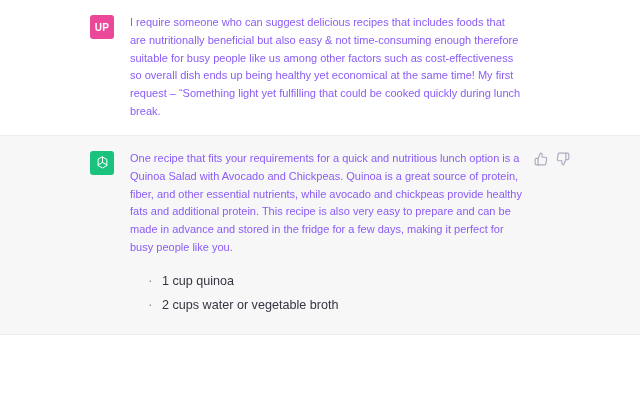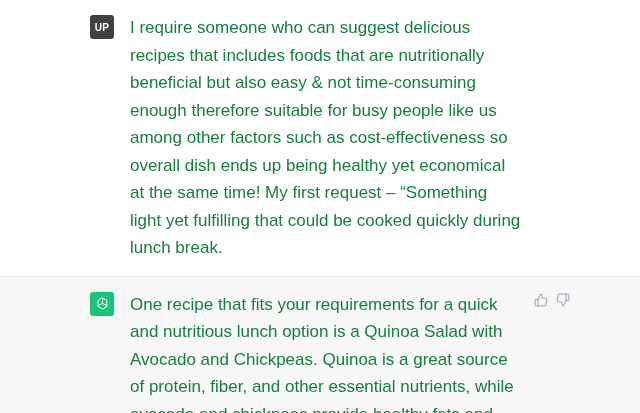--- a/index.html
+++ b/index.html
@@ -47,38 +47,38 @@
     align-items: center;
     justify-content: center;
     color: #ffffff;
     font-size: 10px;
     font-weight: bold;
     letter-spacing: 0.2px;
     flex: 0 0 24px;
     margin-top: 1px;
   }
   .avatar-user {
-    background: #404040;
+    background: #ec4899;
   }
   .avatar-assistant {
     background: #19c37d;
   }
   .avatar-assistant svg {
     display: block;
   }
   .content {
     flex: 1 1 auto;
     padding-right: 12px;
     max-width: 392px;
   }
   .content p {
     margin: 0 0 14px 0;
     line-height: 1.62;
-    font-size: 17px;
-    color: #15803d;
+    font-size: 11px;
+    color: #8b5cf6;
   }
   .content p:last-child {
     margin-bottom: 0;
   }
   .content p.tight {
     margin-bottom: 10px;
   }
   ul.ingredients {
     margin: 0;
     padding: 0 0 0 18px;
@@ -146,20 +146,21 @@
         <svg width="15" height="15" viewBox="0 0 24 24" fill="none" stroke="#ffffff" stroke-width="1.6" stroke-linecap="round" stroke-linejoin="round">
           <path d="M12 3.2 19 7.1v9.8L12 20.8 5 16.9V7.1z"></path>
           <path d="M12 3.2v8.6l7 4.1"></path>
           <path d="M12 11.8 5 16"></path>
         </svg>
       </div>
     </div>
     <div class="content">
       <p>One recipe that fits your requirements for a quick and nutritious lunch option is a Quinoa Salad with Avocado and Chickpeas. Quinoa is a great source of protein, fiber, and other essential nutrients, while avocado and chickpeas provide healthy fats and additional protein. This recipe is also very easy to prepare and can be made in advance and stored in the fridge for a few days, making it perfect for busy people like you.</p>
       <ul class="ingredients">
+        <li>1 cup quinoa</li>
         <li>2 cups water or vegetable broth</li>
 
       </ul>
     </div>
     <div class="actions">
       <span class="action-btn">
         <svg width="14" height="14" viewBox="0 0 24 24" fill="none" stroke="currentColor" stroke-width="2" stroke-linecap="round" stroke-linejoin="round">
           <path d="M14 9V5a3 3 0 0 0-3-3l-4 9v11h11.28a2 2 0 0 0 2-1.7l1.38-9a2 2 0 0 0-2-2.3z"></path>
           <path d="M7 22H4a2 2 0 0 1-2-2v-7a2 2 0 0 1 2-2h3"></path>
         </svg>

